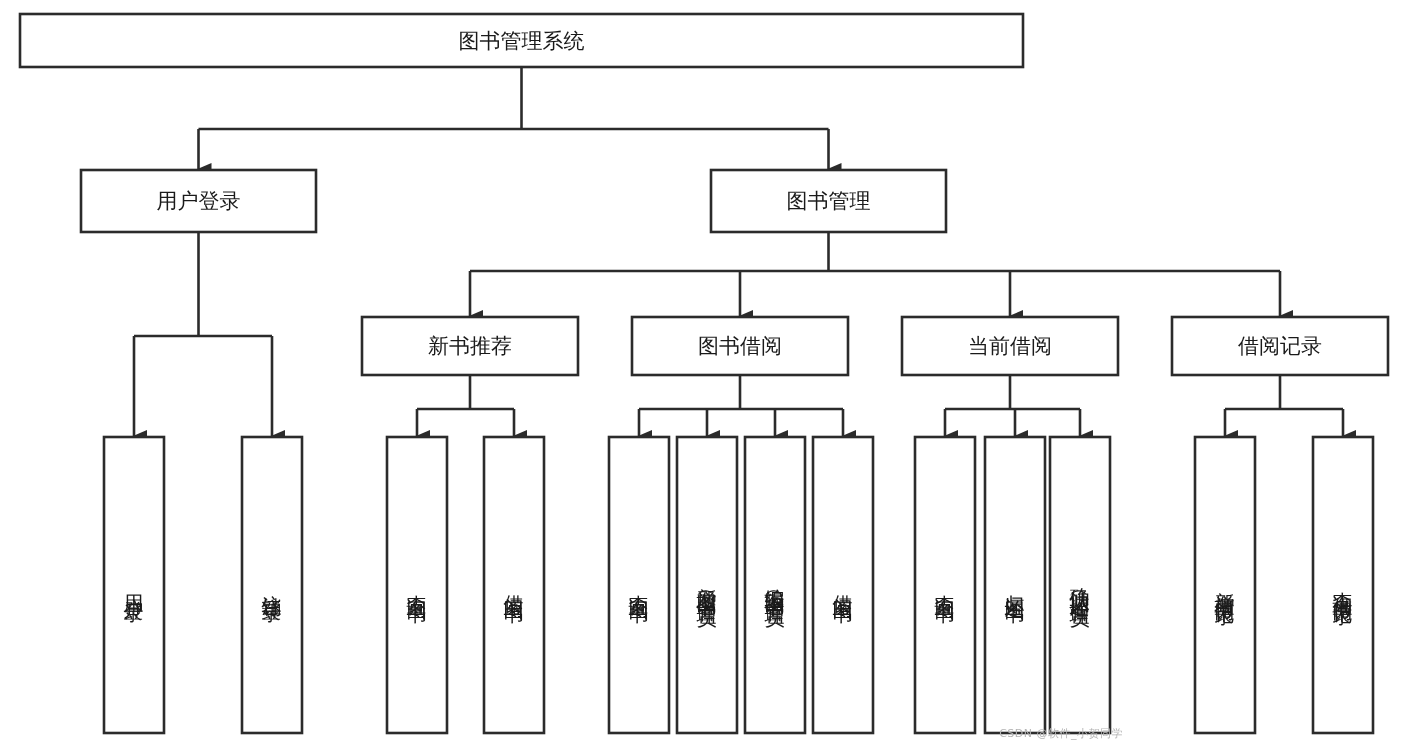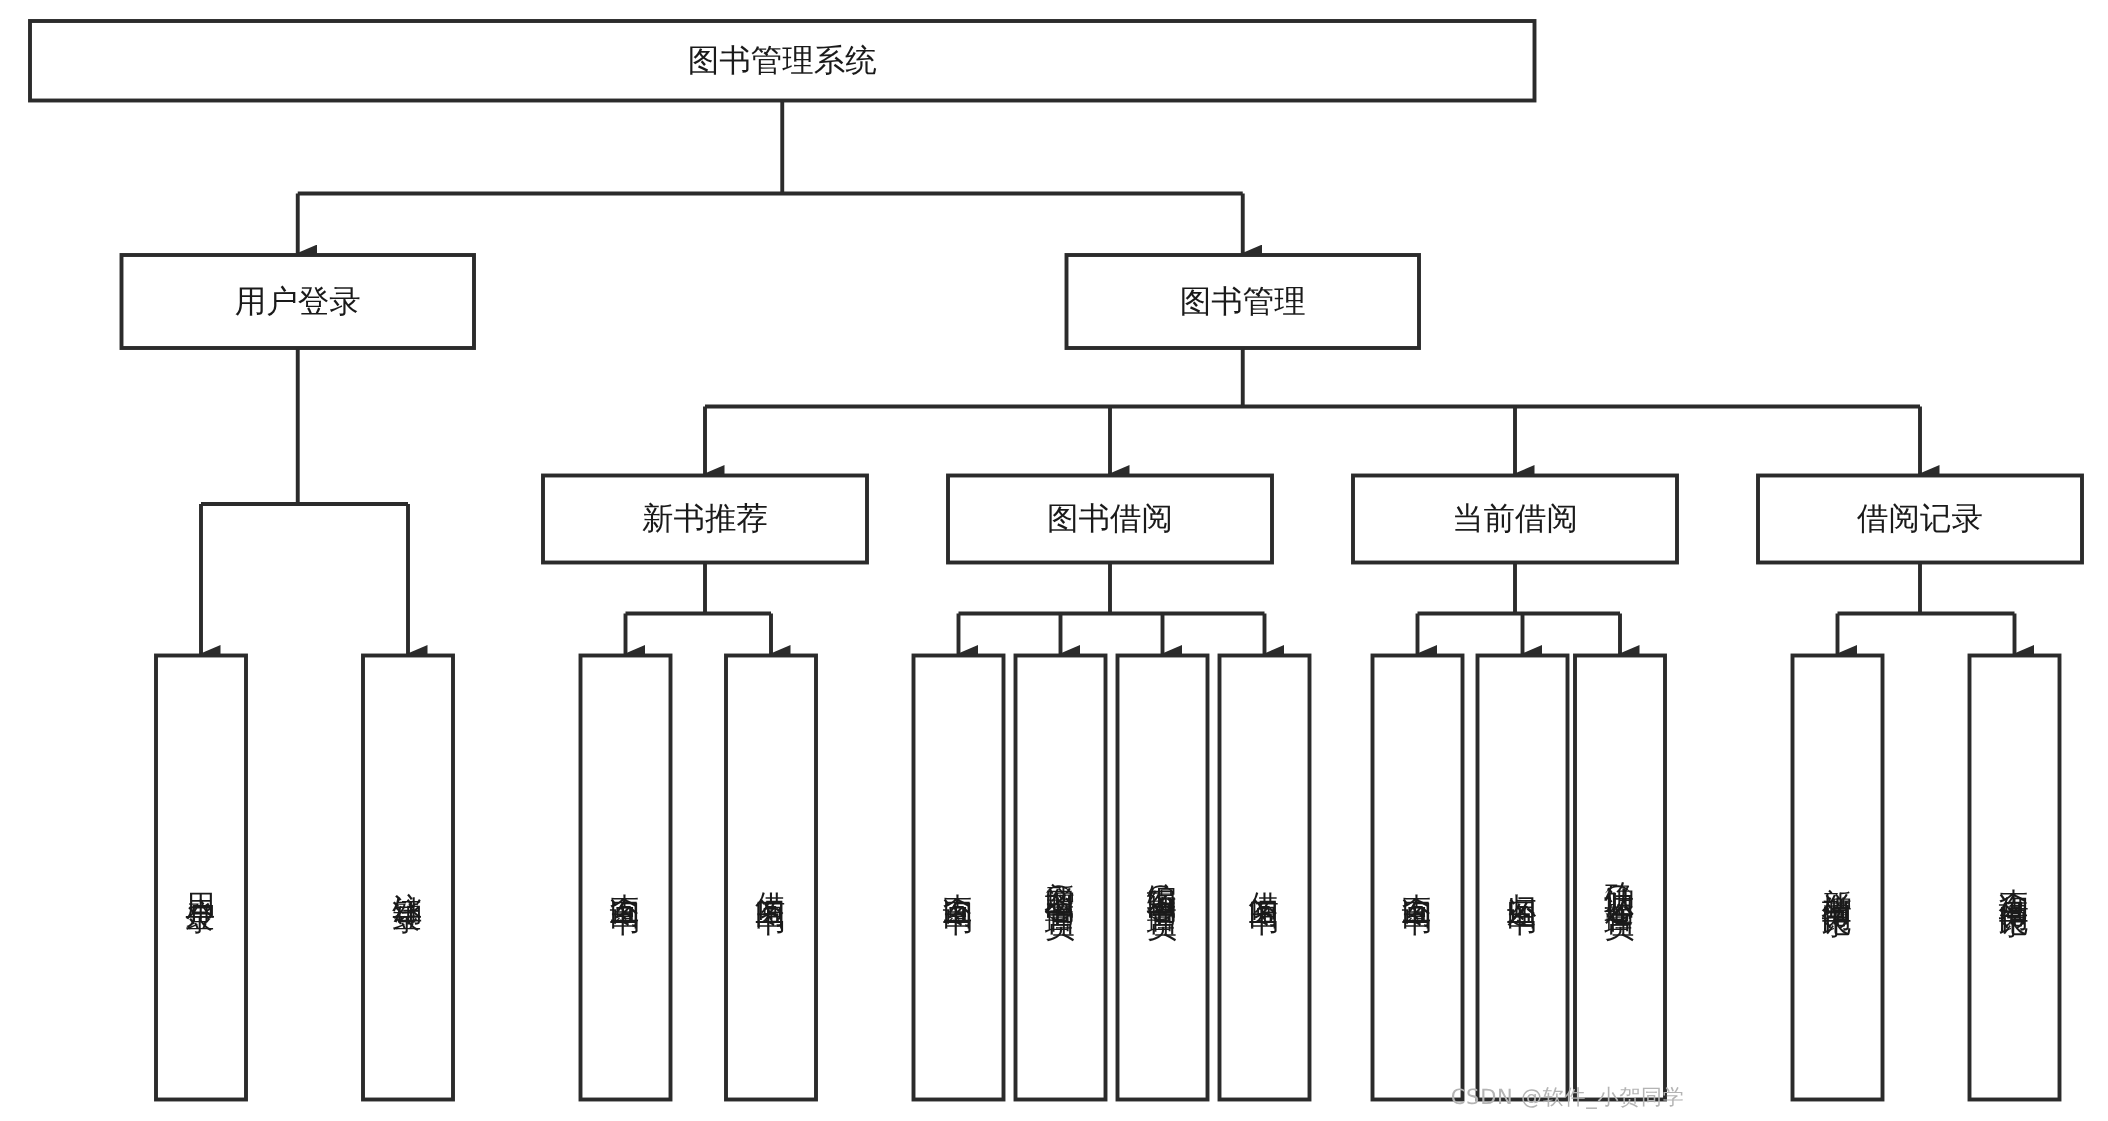--- a/index.html
+++ b/index.html
@@ -64,21 +64,21 @@
     line-height: 1;
     letter-spacing: 3px;
     color: #1a1a1a;
     white-space: nowrap;
   }
   #watermark {
     position: absolute;
     right: 12px;
     bottom: 6px;
     font-family: "DejaVu Sans", "Liberation Sans", sans-serif;
-    font-size: 14px;
+    font-size: 11px;
     color: #b4b4b4;
     white-space: nowrap;
     letter-spacing: 0.5px;
   }
 </style>
 </head>
 <body>
 
 <div id="diagram-root">
 

